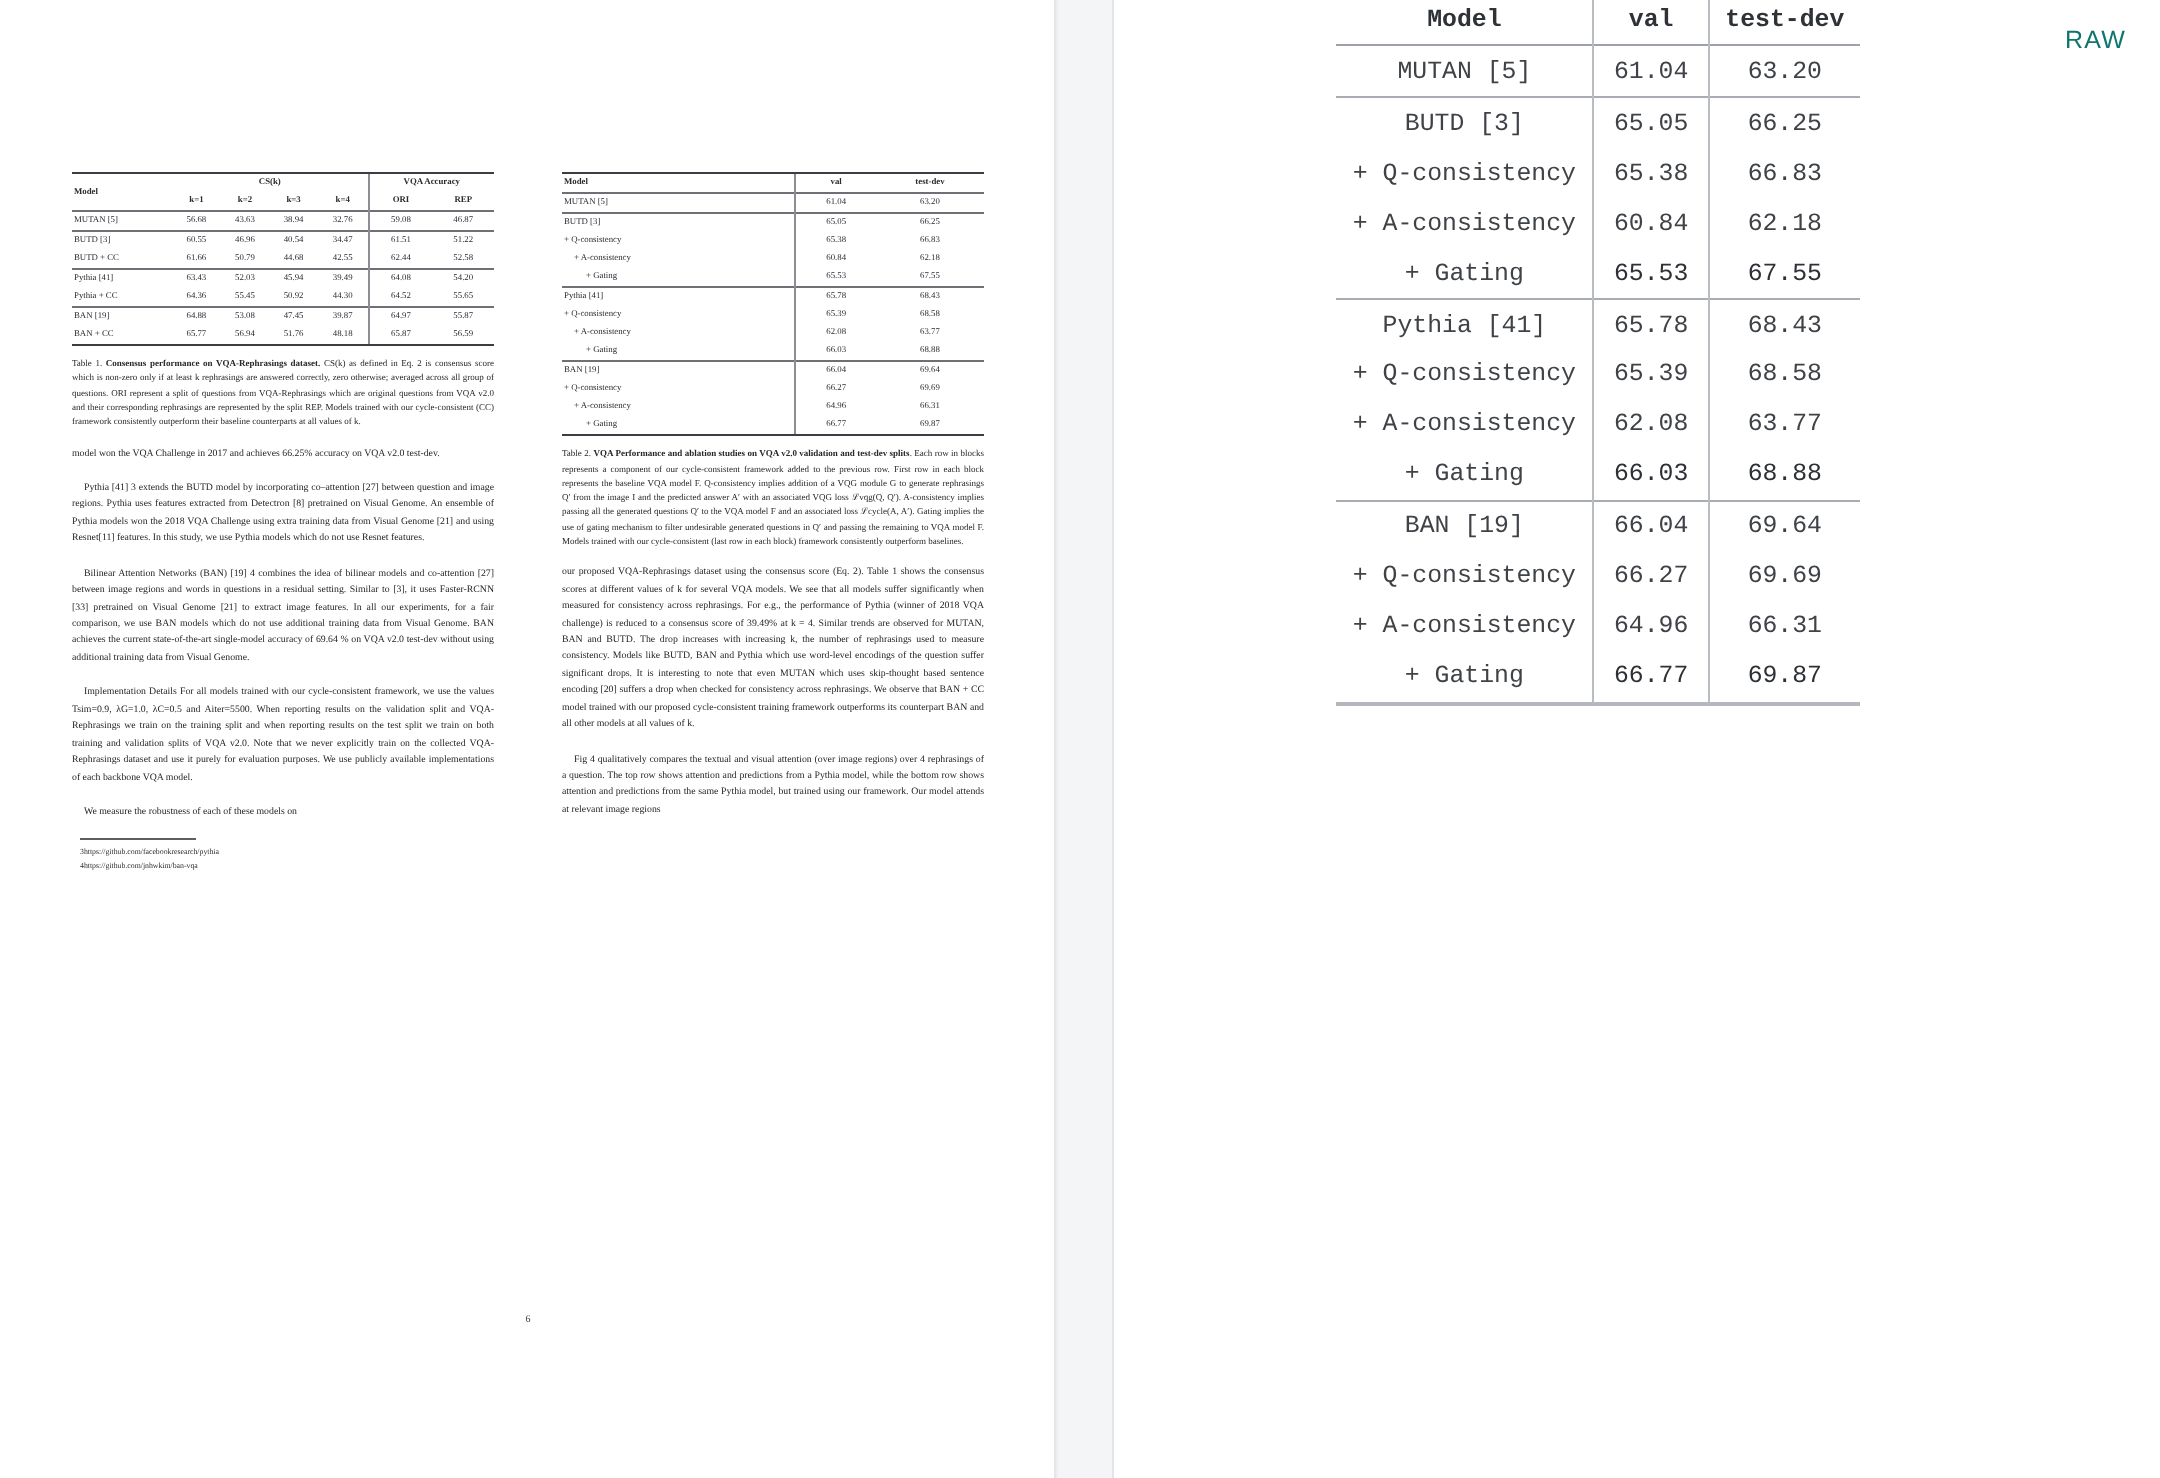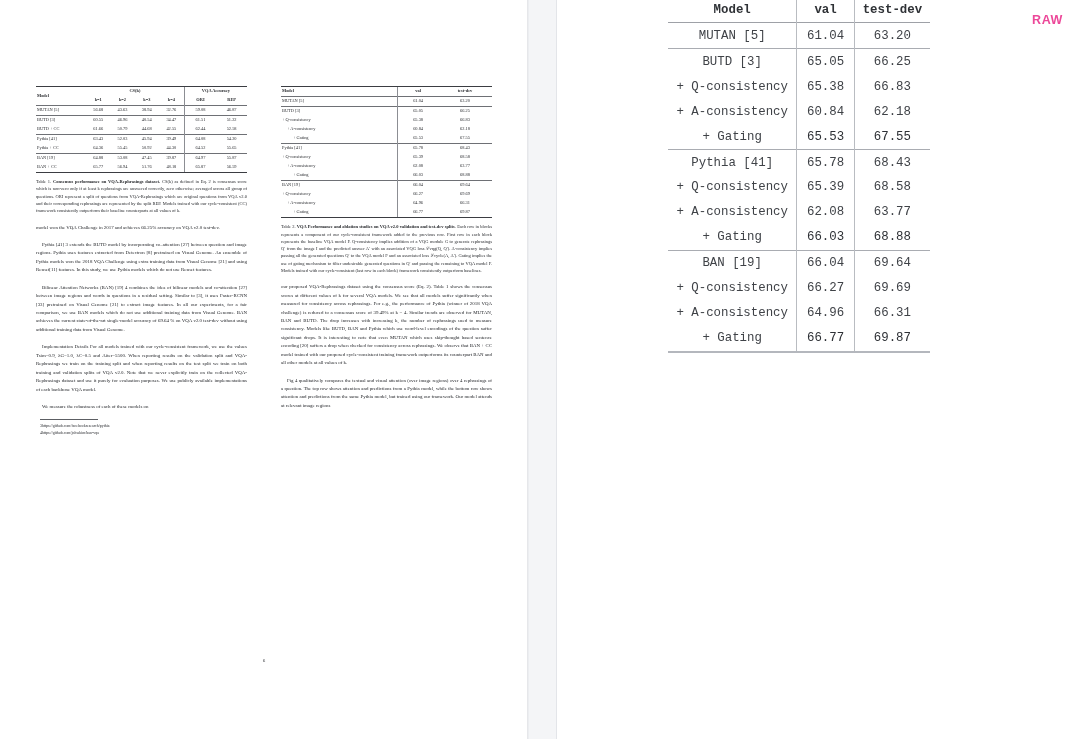--- a/index.html
+++ b/index.html
@@ -153,23 +153,23 @@
     height: 739px;
     background: #ffffff;
     overflow: hidden;
   }
   .raw-badge {
     position: absolute;
     top: 13px;
     right: 17px;
     font-family: "Liberation Sans", sans-serif;
     font-size: 12.5px;
-    font-weight: bold;
+    font-weight: normal;
     letter-spacing: 0.6px;
-    color: #ec4899;
+    color: #0f766e;
   }
 
   .raw-table-wrap {
     position: absolute;
     left: 111px;
     top: -3px;
     width: 262px;
   }
   table.raw-table {
     border-collapse: collapse;

